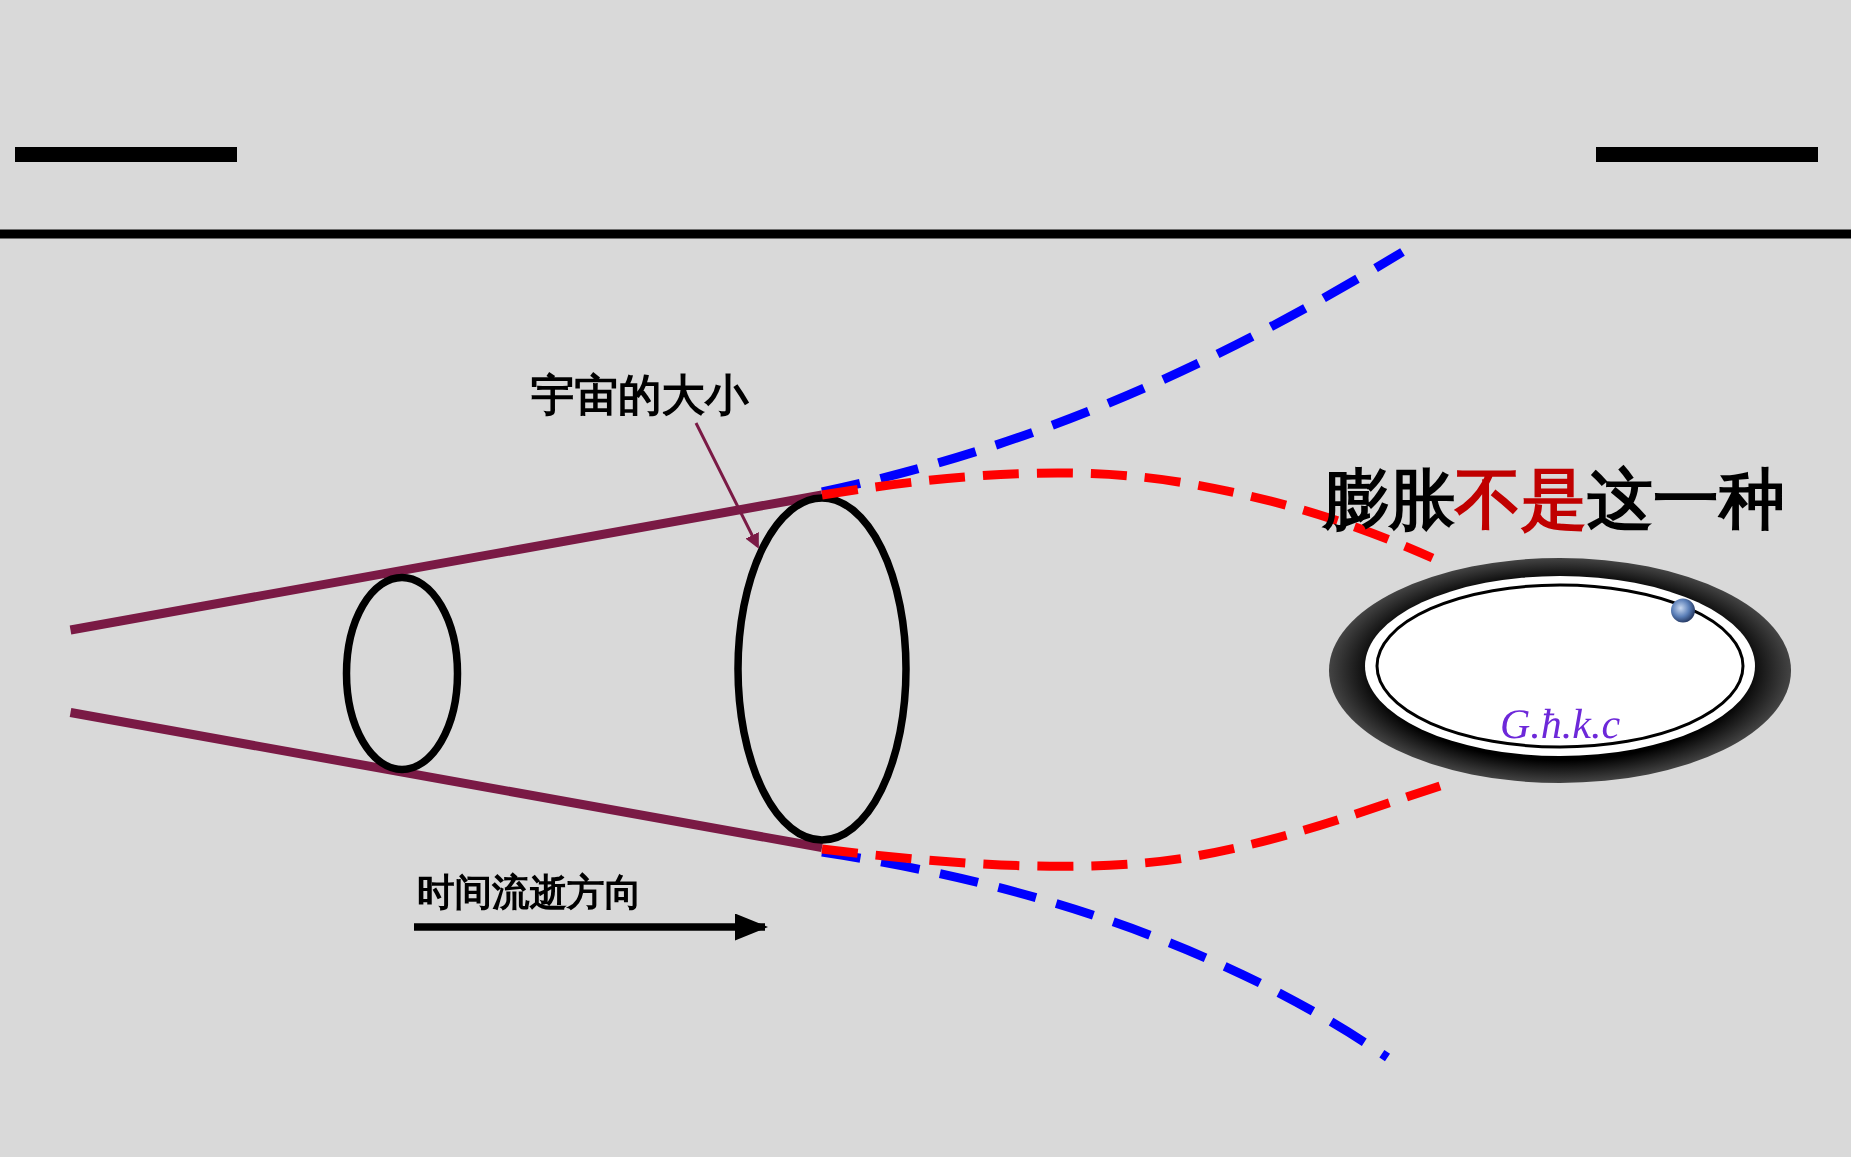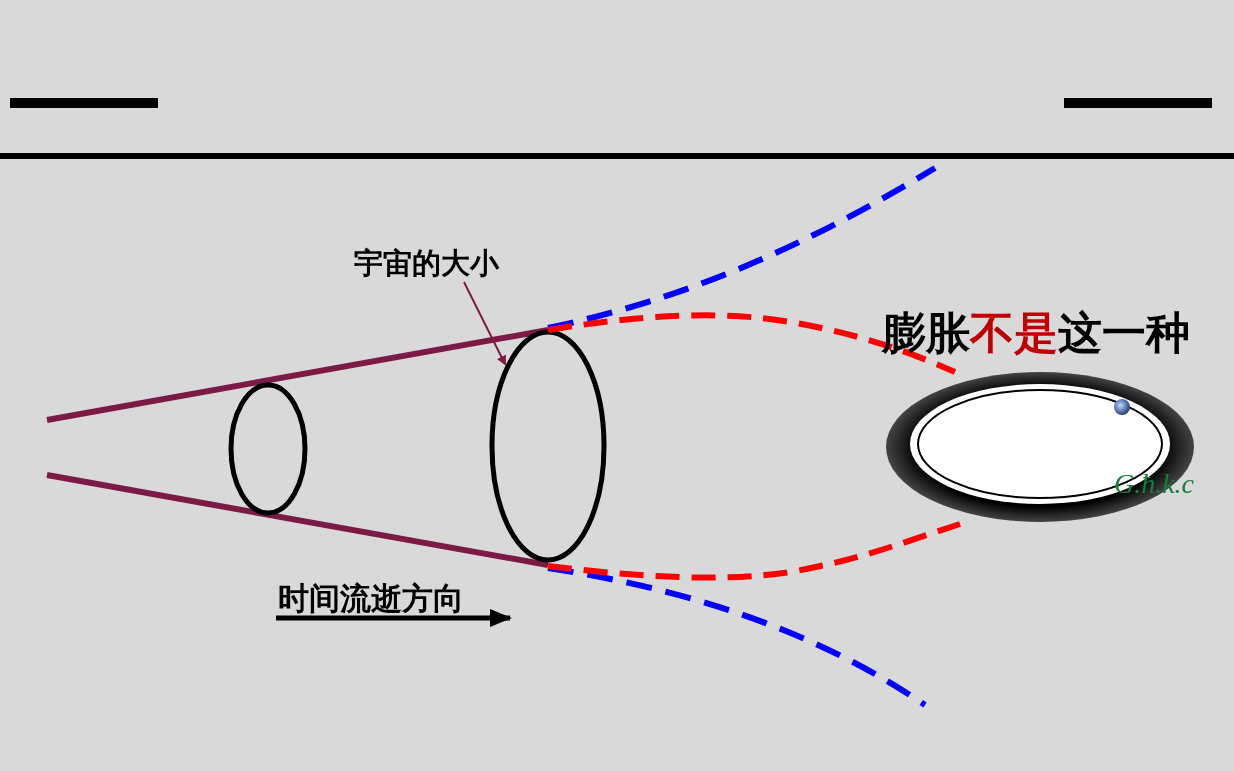--- a/index.html
+++ b/index.html
@@ -19,38 +19,38 @@
       line-height: 110px; white-space: nowrap;
     }
     .rule {
       position: absolute; left: 0; top: 153px; width: 1234px; height: 6px; background: #000;
     }
     .diagram { position: absolute; left: 0; top: 0; }
     .label {
       position: absolute; font-weight: bold; color: #000; white-space: nowrap;
     }
     .label-size { left: 354px; top: 244px; font-size: 29px; }
-    .label-time { left: 278px; top: 578px; font-size: 31px; }
+    .label-time { left: 278px; top: 578px; font-size: 25px; }
     .legend-line { position: absolute; font-size: 44px; font-weight: bold; color: #000; white-space: nowrap; }
     .legend-1 { left: 882px; top: 206px; }
     .legend-2 { left: 882px; top: 304px; }
     .hl-blue { color: #1a1aee; }
     .hl-red { color: #c00000; }
     .logo {
       position: absolute; left: 886px; top: 372px; width: 308px; height: 150px;
     }
     .logo-main {
       position: absolute; left: 0; top: 34px; width: 308px; text-align: center;
       font-family: "DejaVu Serif", "Liberation Serif", serif;
       font-size: 46px; font-weight: bold; color: #000; letter-spacing: 2px;
     }
     .logo-sub {
-      position: absolute; left: 0; top: 96px; width: 308px; text-align: right;
+      position: absolute; left: 0; top: 96px; width: 308px; text-align: center;
       font-family: "Liberation Serif", "DejaVu Serif", serif;
-      font-style: italic; font-size: 28px; color: #15803d;
+      font-style: italic; font-size: 28px; color: #6d28d9;
     }
   </style>
 </head>
 <body>
 
 <div class="slide">
 
   <div class="title-dash" style="left:10px; top:98px; width:148px;"></div>
   <div class="title-dash" style="left:1064px; top:98px; width:148px;"></div>
   <div class="rule"></div>

